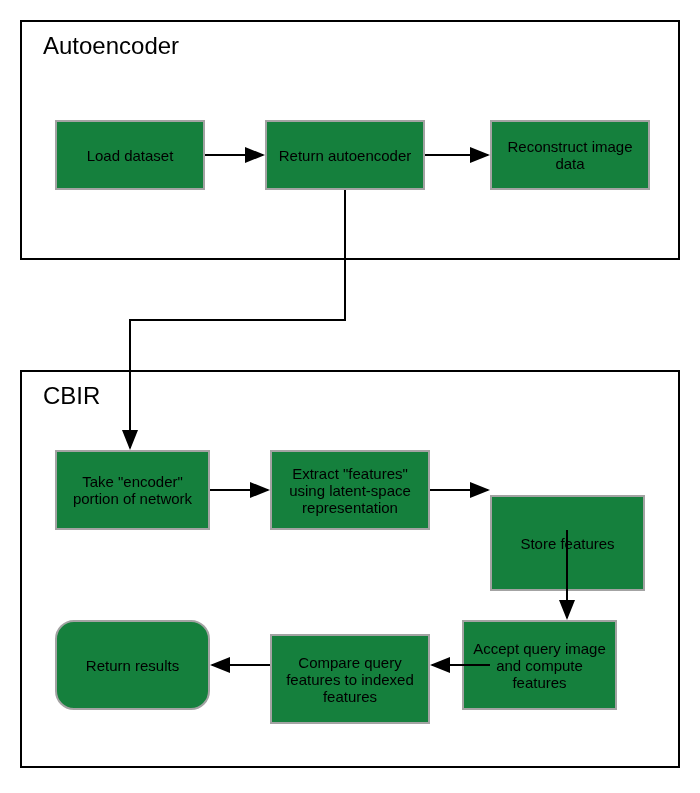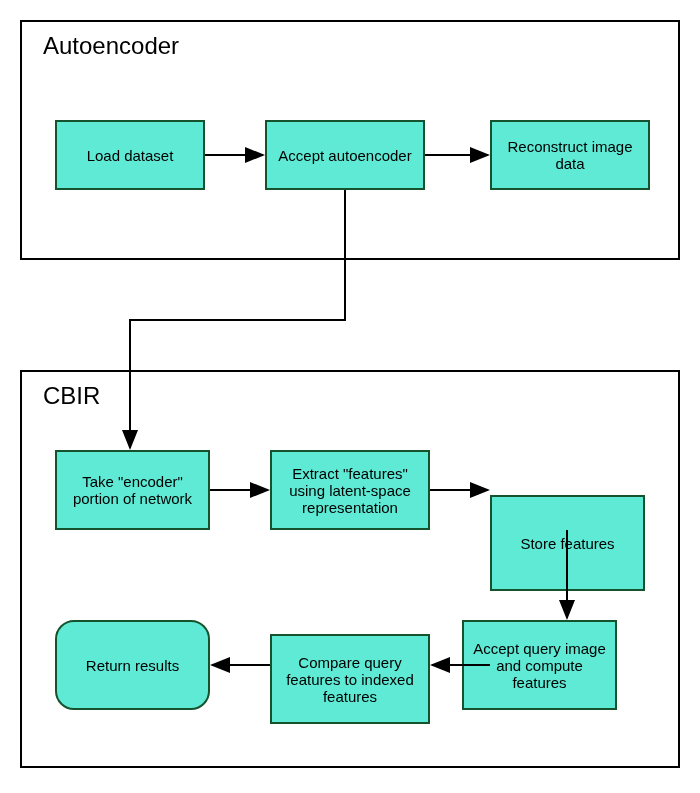--- a/index.html
+++ b/index.html
@@ -14,48 +14,48 @@
   .container-title {
     position: absolute;
     top: 10px;
     left: 14px;
     font-size: 24px;
     font-weight: normal;
     margin-left: 7px;
   }
   .box {
     position: absolute;
-    border: 2px solid #14532d;
+    border: 2px solid #a3a3a3;
     display: flex;
     align-items: center;
     justify-content: center;
     text-align: center;
     font-size: 15px;
     padding: 6px;
-    background: #5eead4;
+    background: #15803d;
   }
   svg.arrows {
     position: absolute;
     top: 0; left: 0;
     width: 700px; height: 793px;
     pointer-events: none;
   }
 </style>
 </head>
 <body>
 
 <div class="container" style="left:20px; top:20px; width:660px; height:240px;">
   <div class="container-title">Autoencoder</div>
 </div>
 
 <div class="box" style="left:55px; top:120px; width:150px; height:70px;">
   <span>Load dataset</span>
 </div>
 <div class="box" style="left:265px; top:120px; width:160px; height:70px;">
-  <span>Accept autoencoder</span>
+  <span>Return autoencoder</span>
 </div>
 <div class="box" style="left:490px; top:120px; width:160px; height:70px;">
   <span>Reconstruct image data</span>
 </div>
 
 <div class="container" style="left:20px; top:370px; width:660px; height:398px;">
   <div class="container-title">CBIR</div>
 </div>
 
 <div class="box" style="left:55px; top:450px; width:155px; height:80px;">

